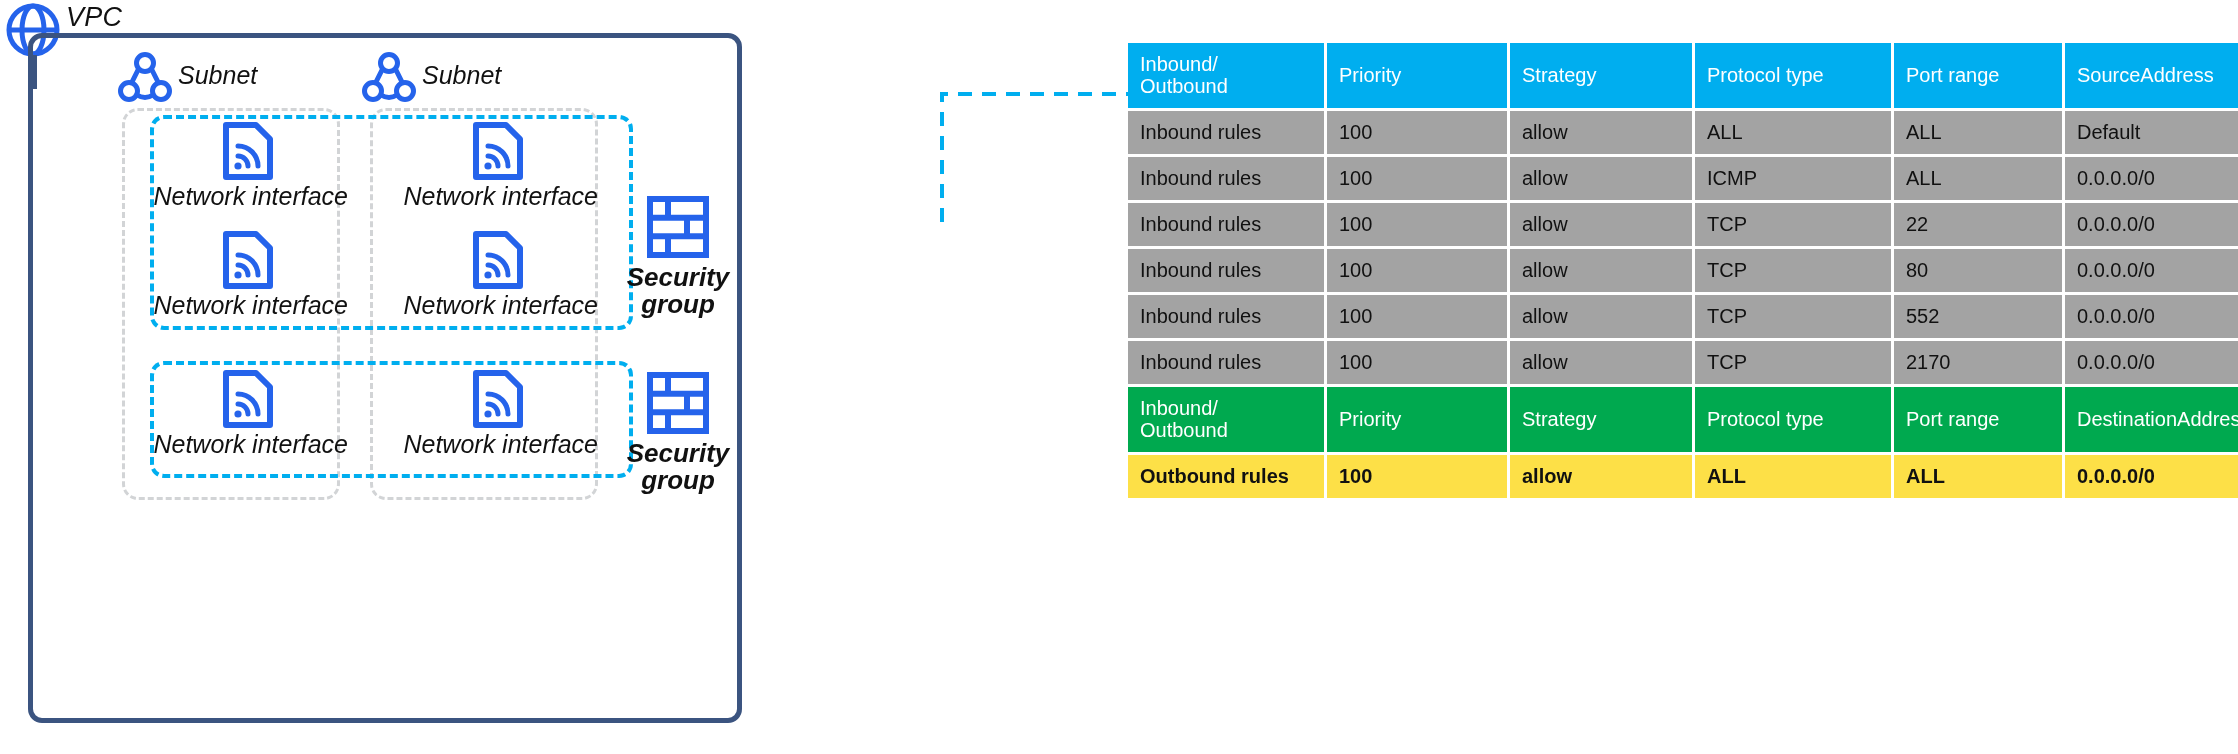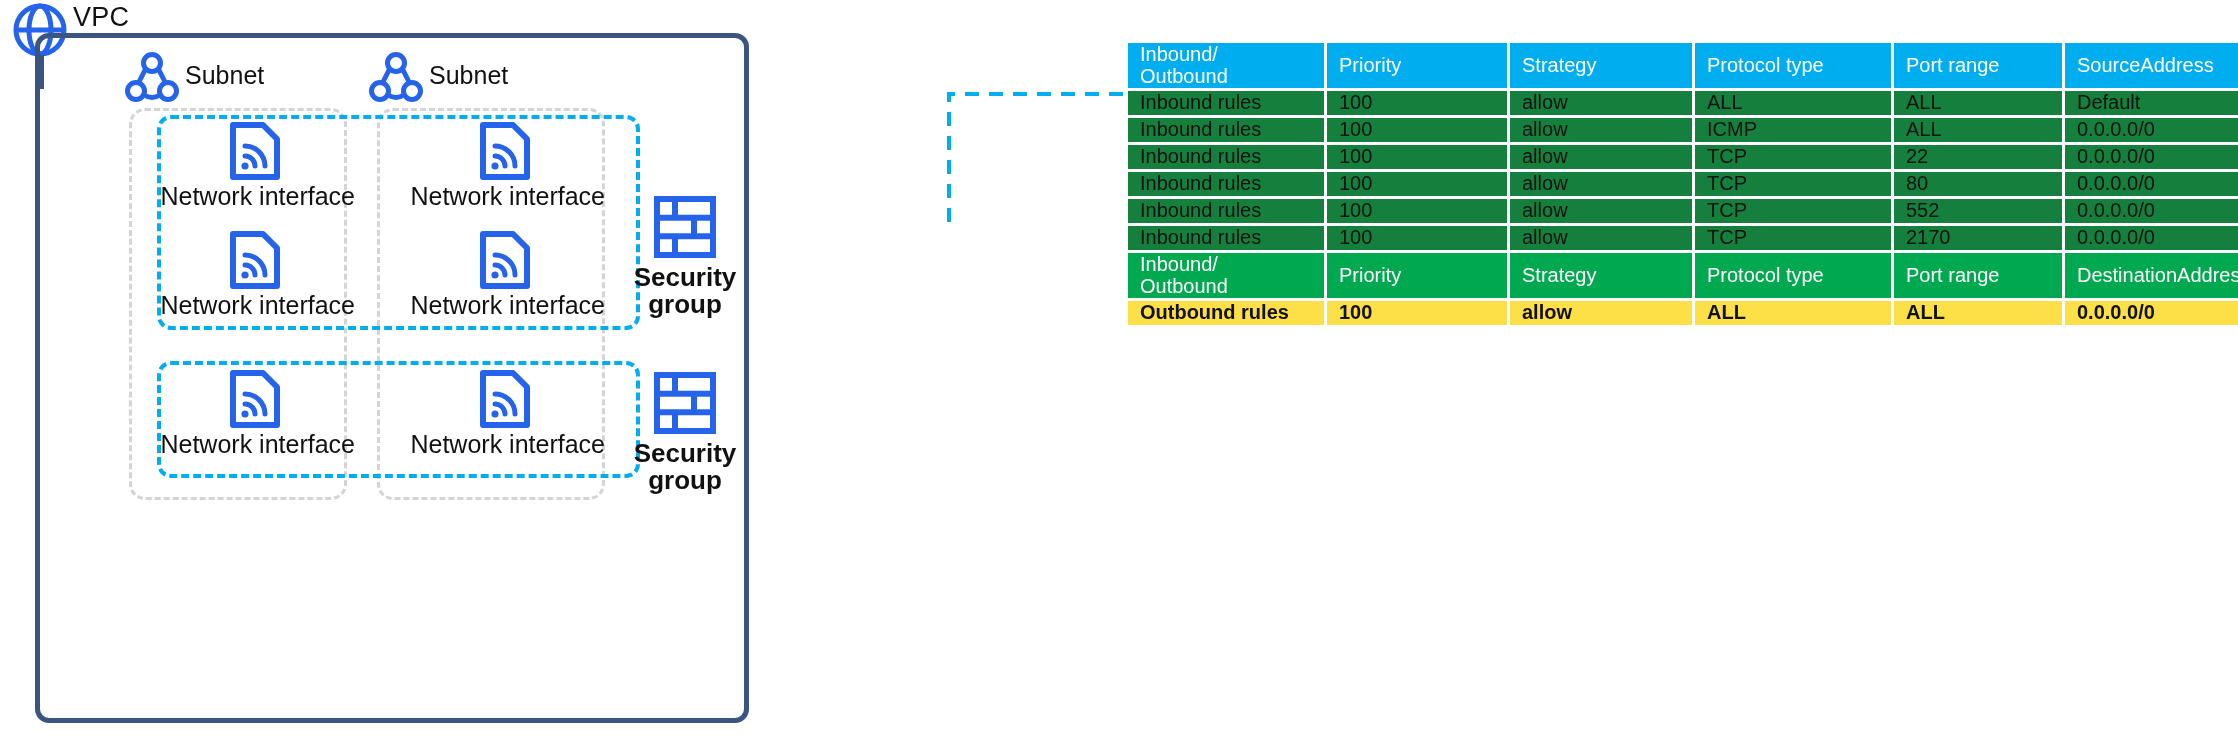--- a/index.html
+++ b/index.html
@@ -3,21 +3,21 @@
 <meta charset="utf-8">
 <style>
   html,body{margin:0;padding:0;background:#ffffff;}
   body{
     width:2238px;height:754px;position:relative;overflow:hidden;
     font-family:"Liberation Sans","DejaVu Sans",sans-serif;
     color:#1a1a1a;
   }
 
   
-  #diagram{position:absolute;left:7px;top:0;width:1070px;height:596px;}
+  #diagram{position:absolute;left:0;top:0;width:1070px;height:596px;font-style:italic;}
 
   .vpc-box{
     position:absolute;left:28px;top:33px;width:714px;height:690px;
     border:5px solid #3b5480;border-radius:14px;background:transparent;
     box-sizing:border-box;
   }
   .vpc-label{
     position:absolute;left:66px;top:2px;font-size:27px;color:#111;
     letter-spacing:.2px;white-space:nowrap;
   }
@@ -55,29 +55,29 @@
   
   .connector{position:absolute;left:940px;top:84px;width:230px;height:140px;pointer-events:none;}
 
   
   #rules-panel{position:absolute;left:1125px;top:40px;width:1105px;}
   .rules-title{
     text-align:center;font-size:30px;font-weight:bold;color:#111;margin:0 0 18px 0;
   }
   table.rules{border-collapse:separate;border-spacing:3px 3px;width:1105px;table-layout:fixed;}
   table.rules th, table.rules td{
-    padding:0 12px;font-size:20px;text-align:left;vertical-align:middle;
+    padding:10px 12px;font-size:20px;text-align:left;vertical-align:middle;
     height:24px;box-sizing:border-box;
   }
   col.c1{width:196px;} col.c2{width:180px;} col.c3{width:182px;}
   col.c4{width:196px;} col.c5{width:168px;} col.c6{width:183px;}
 
   th.hdr-in{background:#00aeef;color:#ffffff;font-weight:normal;height:54px;}
   th.hdr-out{background:#00a94f;color:#ffffff;font-weight:normal;height:54px;}
-  td.row-in{background:#15803d;color:#111;height:52px;}
+  td.row-in{background:#a3a3a3;color:#111;height:52px;}
   td.row-out{background:#fde047;color:#111;height:52px;font-weight:bold;}
   .two-line{line-height:1.12;}
 </style>
 </head>
 <body>
 
 <div id="diagram">
 
   <span class="globe-icon">
     <svg viewBox="0 0 56 56" width="56" height="56">

